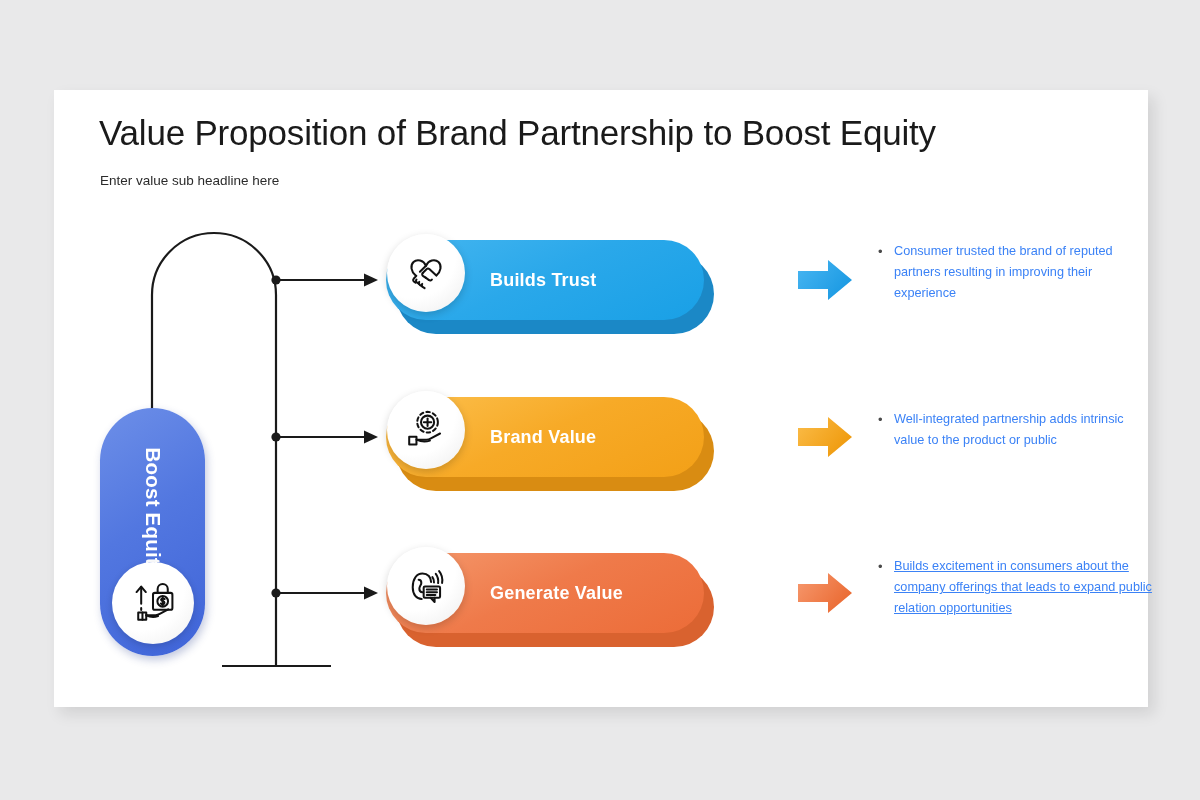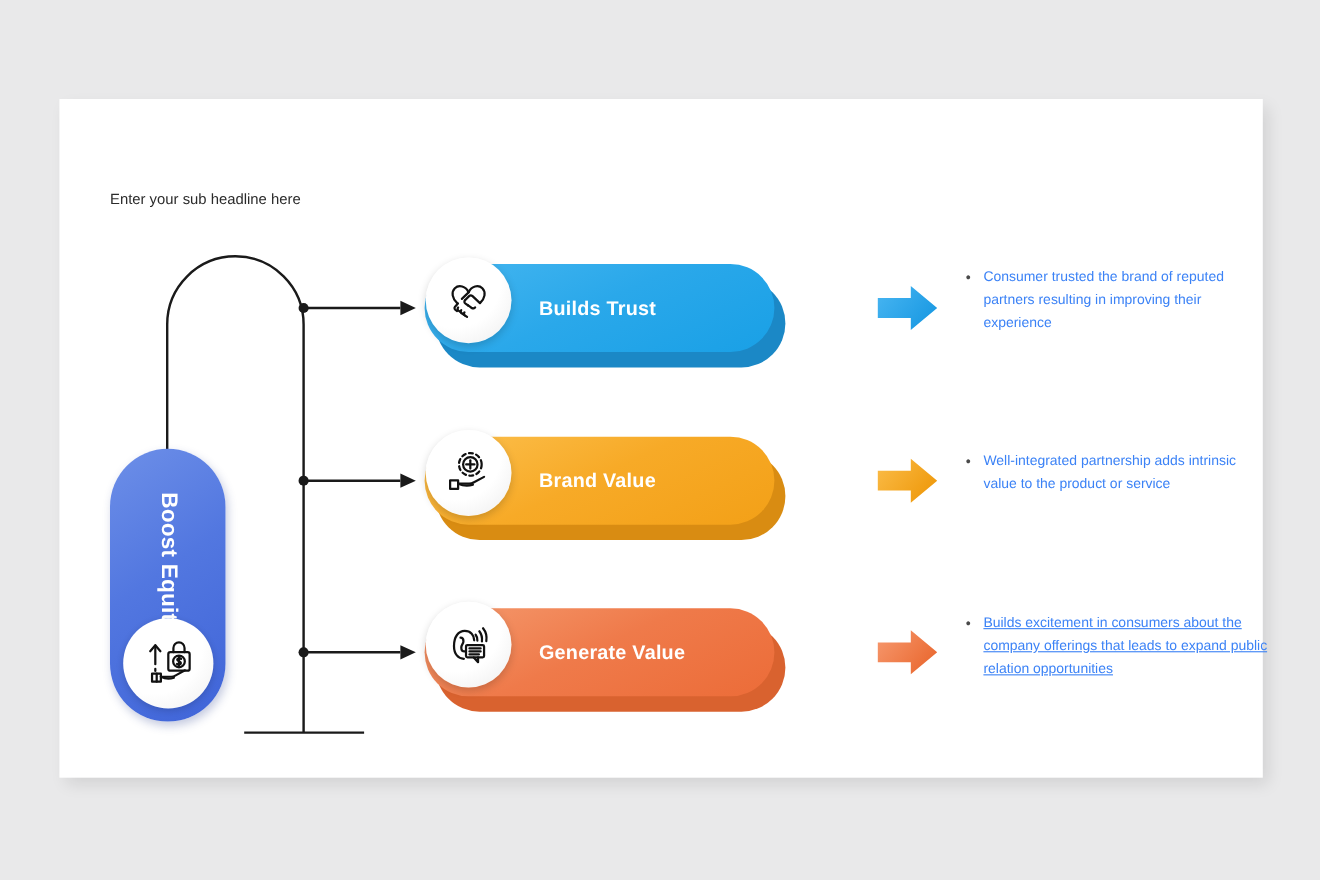--- a/index.html
+++ b/index.html
@@ -153,21 +153,22 @@
     line-height: 21px;
     max-width: 262px;
   }
 </style>
 </head>
 <body>
 
 <div id="stage">
   <div id="slide">
 
-    <div id="subtitle">Enter your sub headline here</div>
+    <div id="title">Value Proposition of Brand Partnership to Boost Equity</div>
+    <div id="subtitle">Enter value sub headline here</div>
 
     <div id="diagram">
 
       <svg class="connector-svg" viewBox="0 0 1094 617">
         <g fill="none" stroke="#1a1a1a" stroke-width="2.2">
           <path d="M98,330 L98,205 A62,62 0 0 1 222,205 L222,576"></path>
           <path d="M222,190 L310,190"></path>
           <path d="M222,347 L310,347"></path>
           <path d="M222,503 L310,503"></path>
           <path d="M168,576 L277,576"></path>
@@ -270,21 +271,21 @@
                 <stop offset="0%" stop-color="#fbbd4a"></stop>
                 <stop offset="100%" stop-color="#ef9a0d"></stop>
               </linearGradient>
             </defs>
             <polygon points="2,15 32,15 32,4 56,24 32,44 32,33 2,33" fill="url(#gA2)"></polygon>
           </svg>
         </div>
         <div class="bullet-block" style="left:492px; top:12px; width:290px;">
           <div class="bullet-row">
             <span class="bullet-dot">•</span>
-            <span class="bullet-text">Well-integrated partnership adds intrinsic value to the product or service</span>
+            <span class="bullet-text">Well-integrated partnership adds intrinsic value to the product or public</span>
           </div>
         </div>
       </div>
 
       <div class="row" style="left:332px; top:463px;">
         <div class="pill-shadow" style="background:#d9622f;"></div>
         <div class="pill-face" style="background:linear-gradient(155deg,#f59a6e 0%,#ef7a4a 48%,#ec6c38 100%);">
           <span class="pill-label">Generate Value</span>
         </div>
         <div class="pill-badge">

